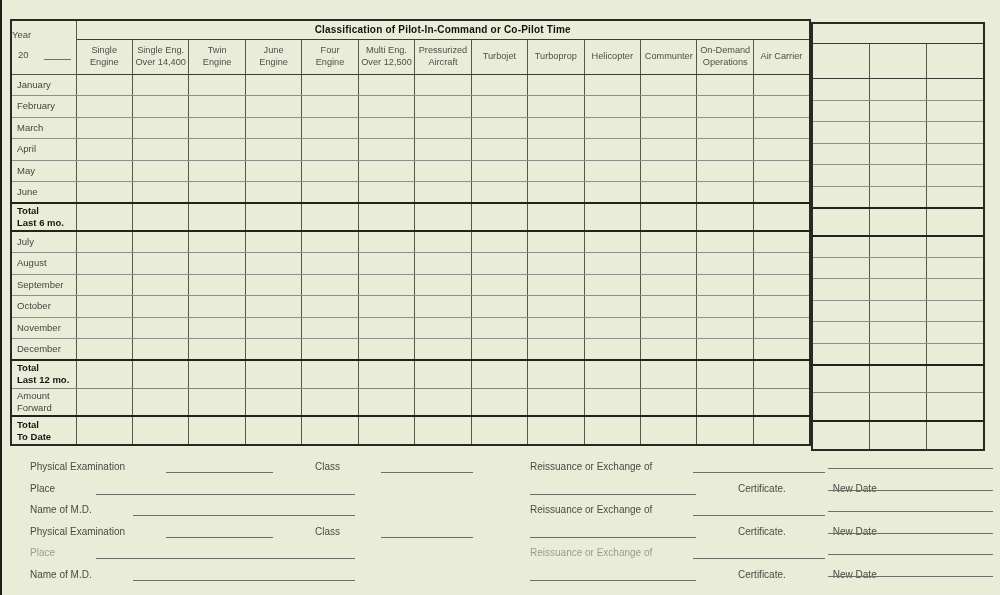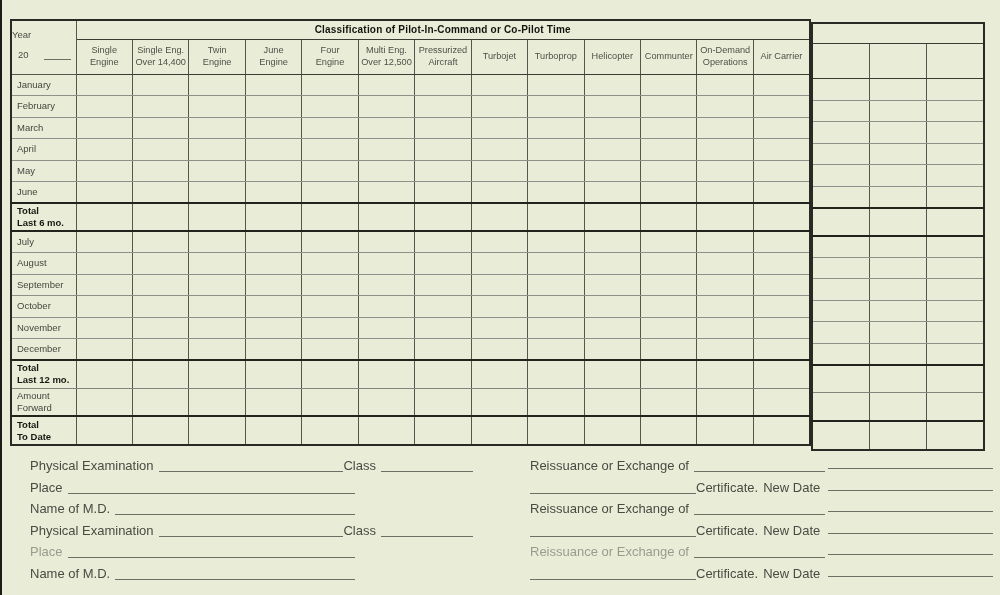--- a/index.html
+++ b/index.html
@@ -41,27 +41,27 @@
   tr.total12 { height:28px; } tr.total12 td { border-top:2px solid #23231e; border-bottom:1px solid #84847c; }
   tr.grand { height:29px; } tr.grand td { border-top:2px solid #23231e; }
 
   .row-label {
     font-size:9.5px; color:#45453e; text-align:left; padding-left:5px;
     white-space:pre-line; line-height:1.25; vertical-align:middle;
   }
   tr.total6 .row-label, tr.total12 .row-label, tr.grand .row-label { font-weight:bold; color:#181812; }
 
   
-  .f-row { position:absolute; height:14px; display:flex; align-items:flex-start; font-size:13px; color:#4a4a42; }
+  .f-row { position:absolute; height:14px; display:flex; align-items:center; font-size:10px; color:#4a4a42;gap:36px; }
   .f-row .lbl { white-space:nowrap; padding-right:5px; line-height:13px; }
   .uline { display:inline-block; border-bottom:1.2px solid #6e6e66; height:12px; }
   .grow { flex:1 1 auto; }
   .w92 { width:92px; flex:0 0 auto; }
   .w166 { width:166px; flex:0 0 auto; }
-  .ml6 { }
+  .ml6 { margin-left:6px; }
   .faded { opacity:.5; }
   .edge-line { position:absolute; left:828px; width:165px; height:0; border-bottom:1.2px solid #6e6e66; }
 </style>
 </head>
 <body>
 
 <div class="page">
   <div class="left-edge"></div>
 
   <table class="main-table">

